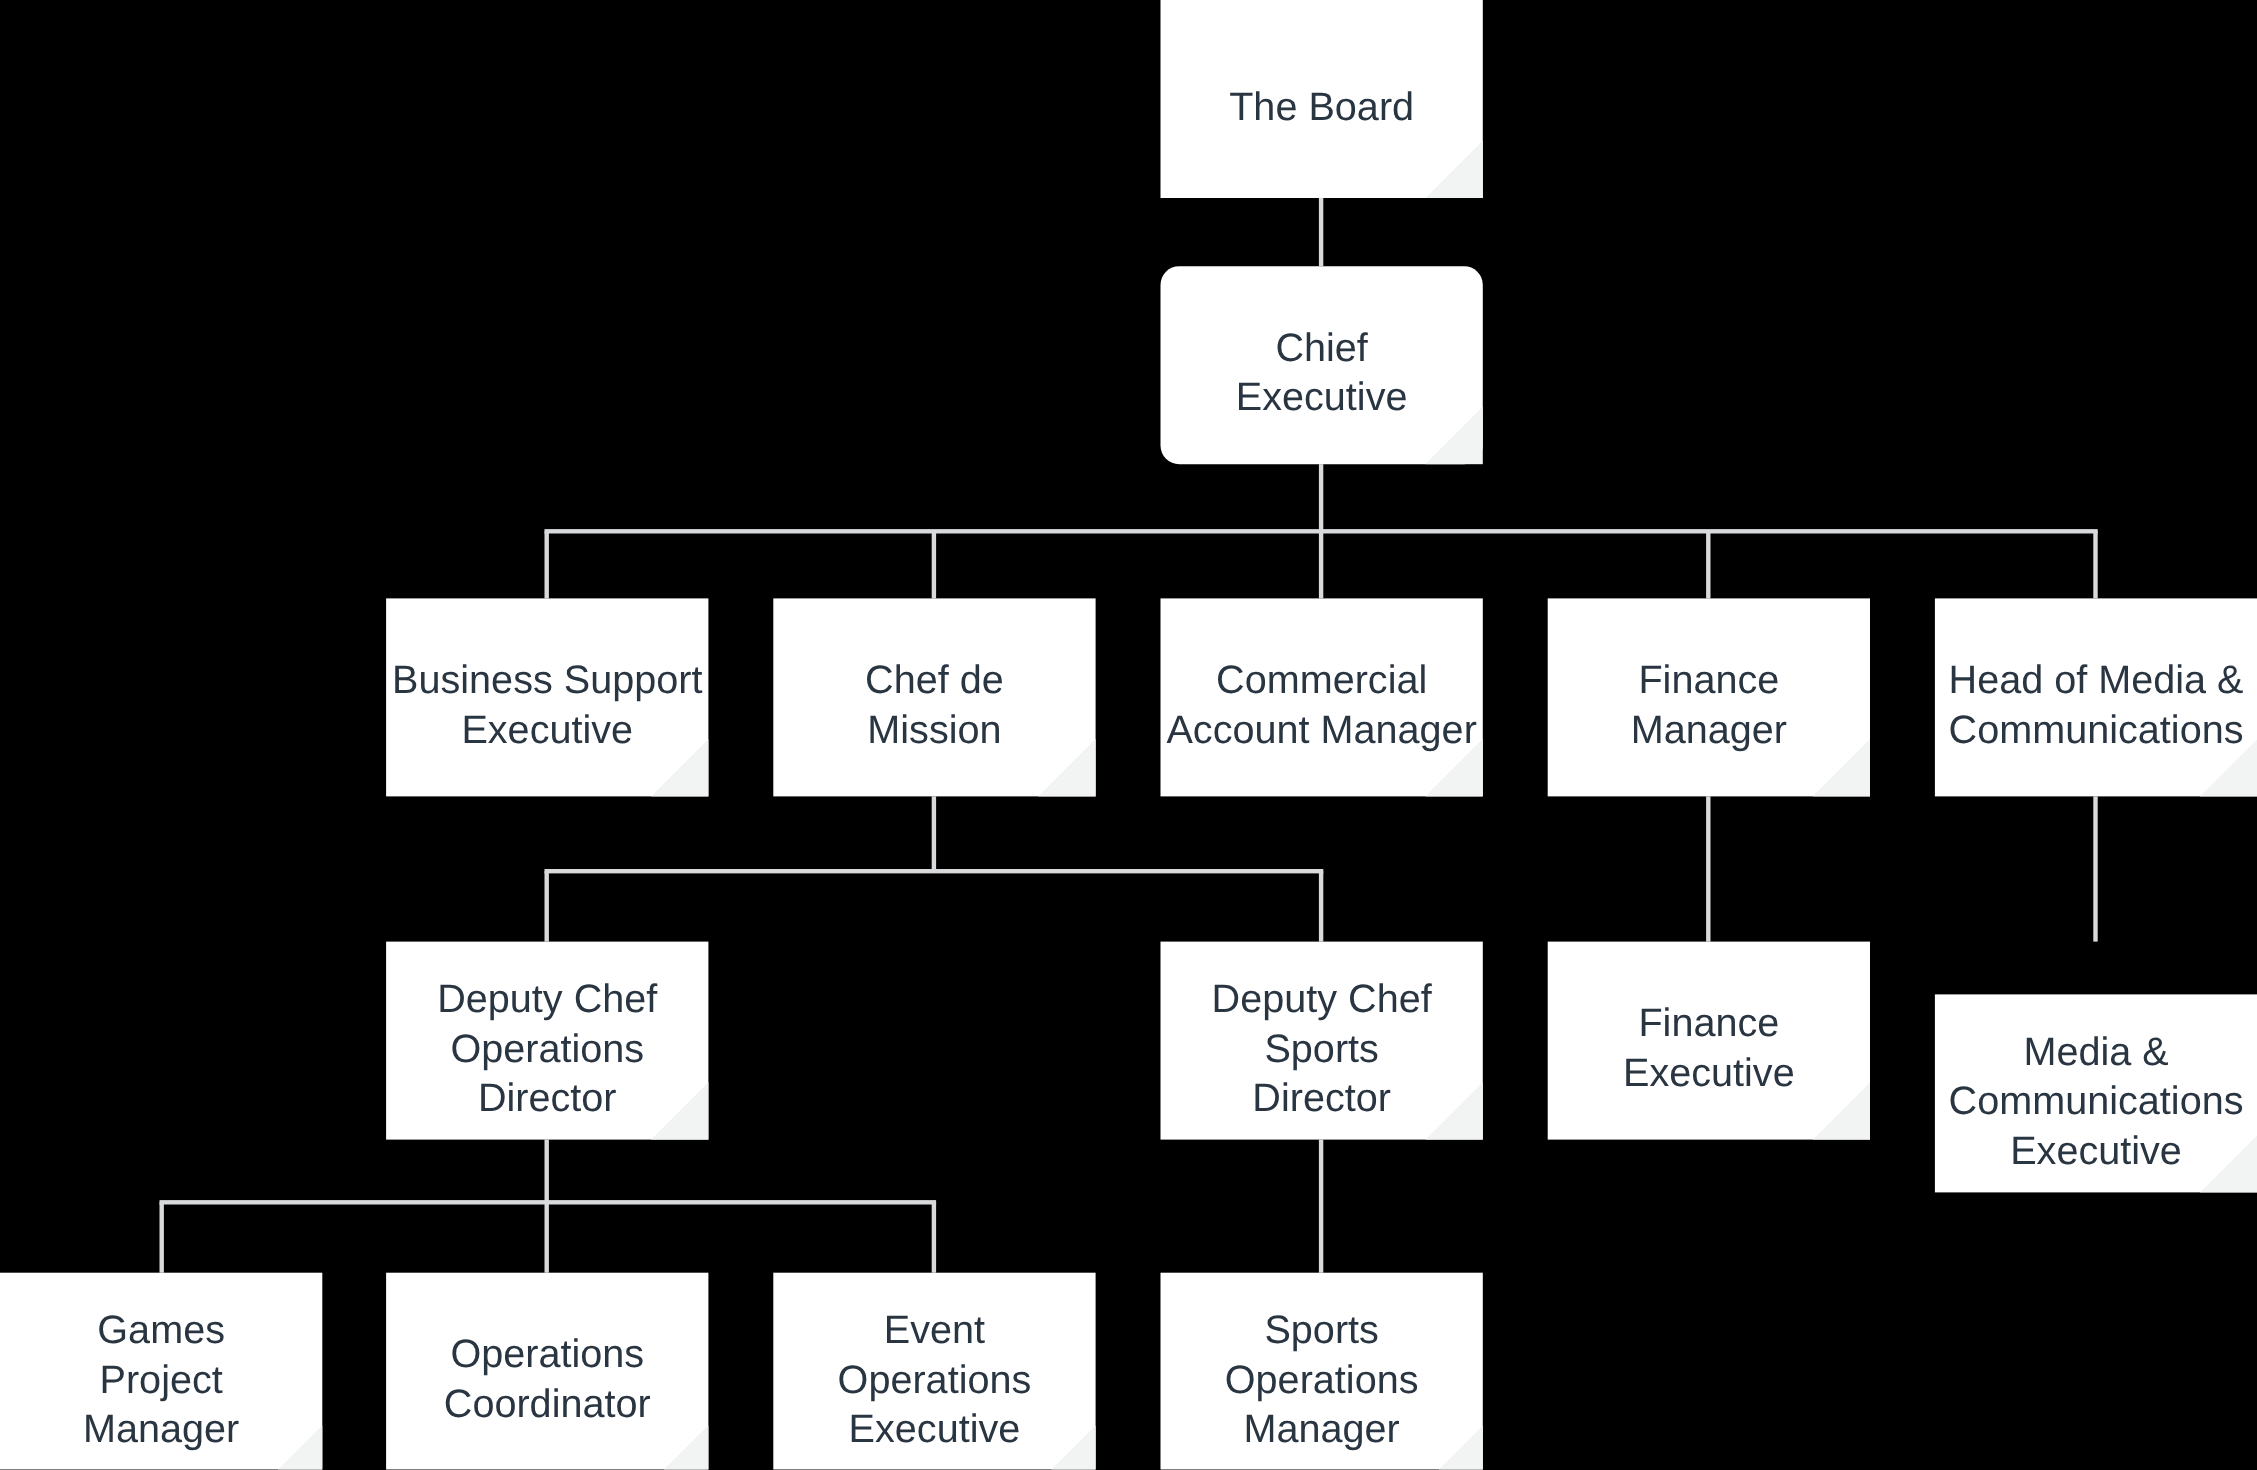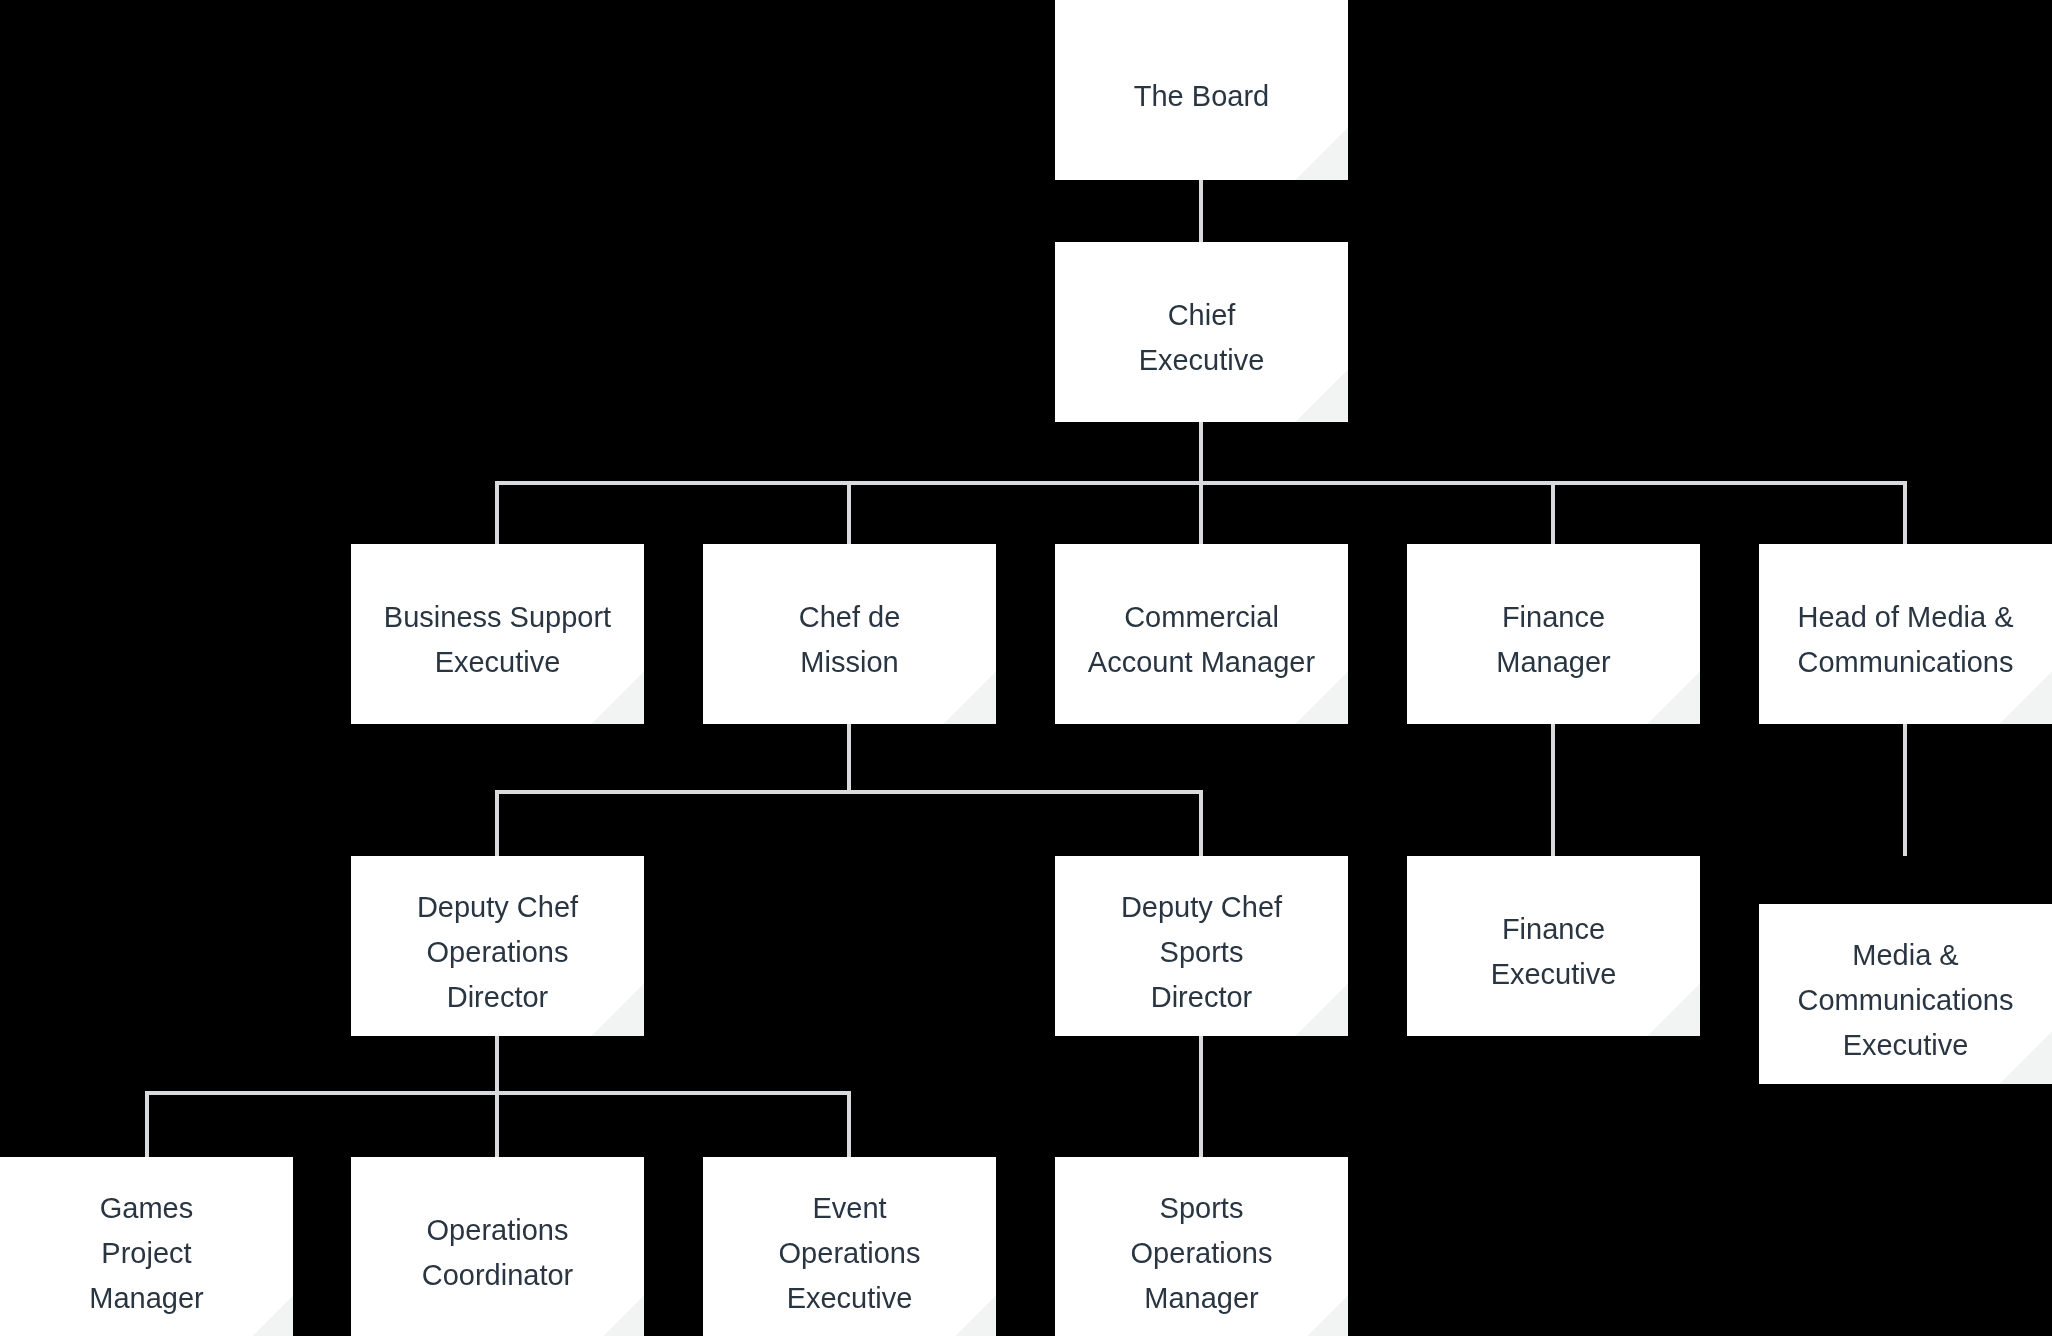--- a/index.html
+++ b/index.html
@@ -54,39 +54,39 @@
     height: 180px;
     background: #ffffff;
     display: flex;
     align-items: center;
     justify-content: center;
   }
   .node .label {
     text-align: center;
     white-space: pre-line;
     color: #2a3542;
-    font-size: 29px;
+    font-size: 36px;
     line-height: 45px;
     font-weight: 400;
     width: 100%;
     margin-top: 12px;
   }
   
   .node::after {
     content: "";
     position: absolute;
     right: 0;
     bottom: 0;
     width: 52px;
     height: 52px;
     background: linear-gradient(to bottom right, rgba(255,255,255,0) 49.6%, #f2f3f3 50%);
   }
 
   #n-board { left: 1055px; top: 0; }
-  #n-ce    { left: 1055px; top: 242px; }
+  #n-ce    { left: 1055px; top: 242px; border-radius: 17px; }
   #n-bse   { left: 351px;  top: 544px; justify-content: center; }
   #n-cdm   { left: 703px;  top: 544px; }
   #n-cam   { left: 1055px; top: 544px; }
   #n-fm    { left: 1407px; top: 544px; }
   #n-hmc   { left: 1759px; top: 544px; }
   #n-dcod  { left: 351px;  top: 856px; }
   #n-dcsd  { left: 1055px; top: 856px; }
   #n-fe    { left: 1407px; top: 856px; }
   #n-mce   { left: 1759px; top: 904px; }
   .row5 {

